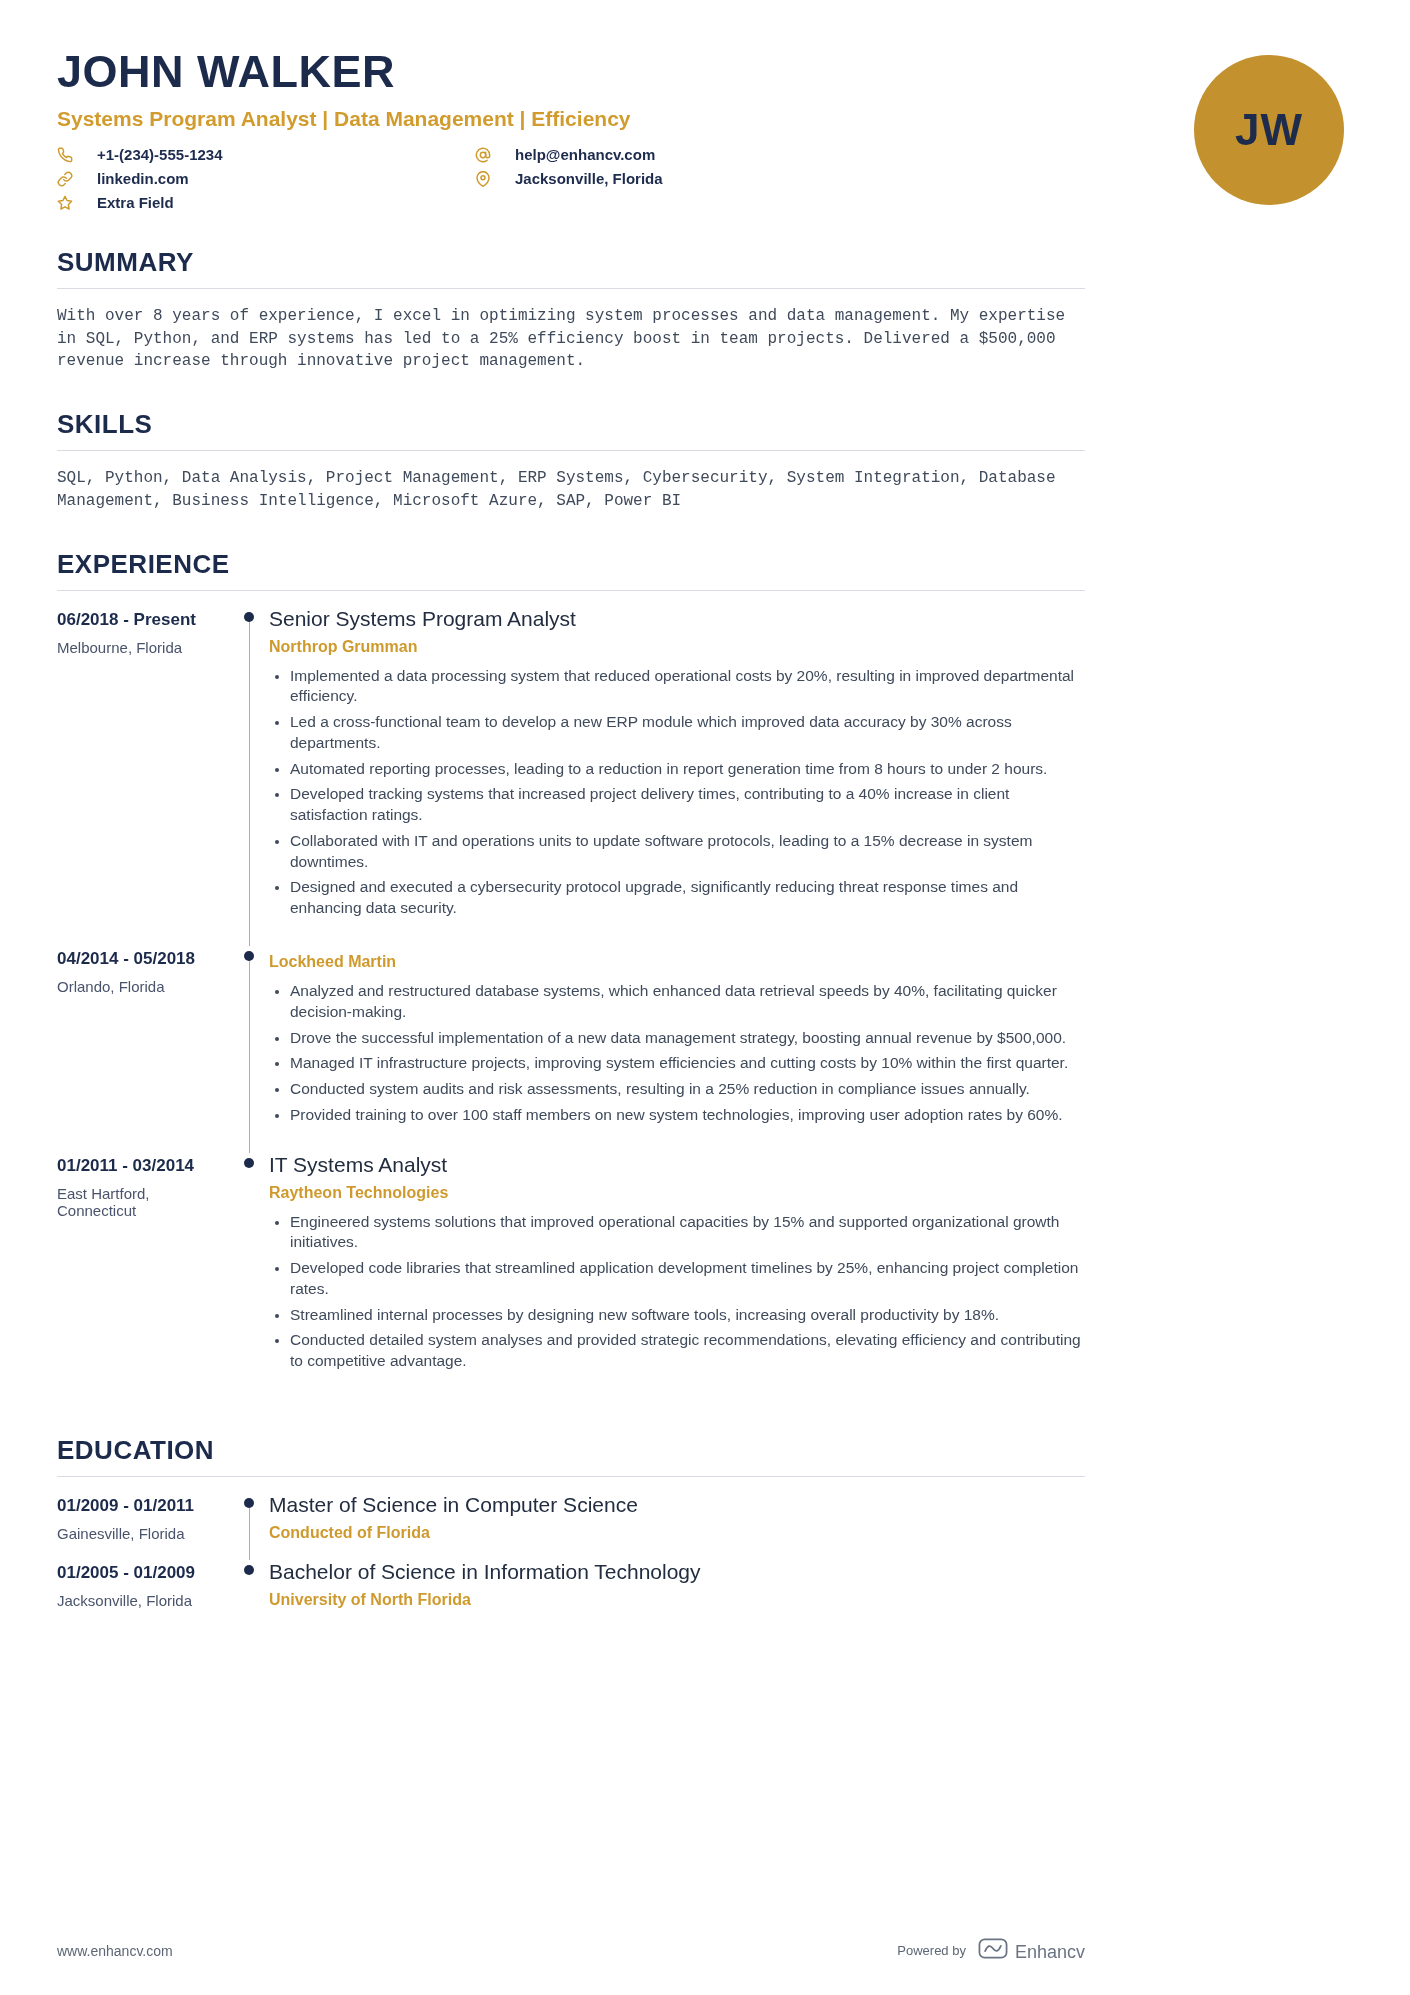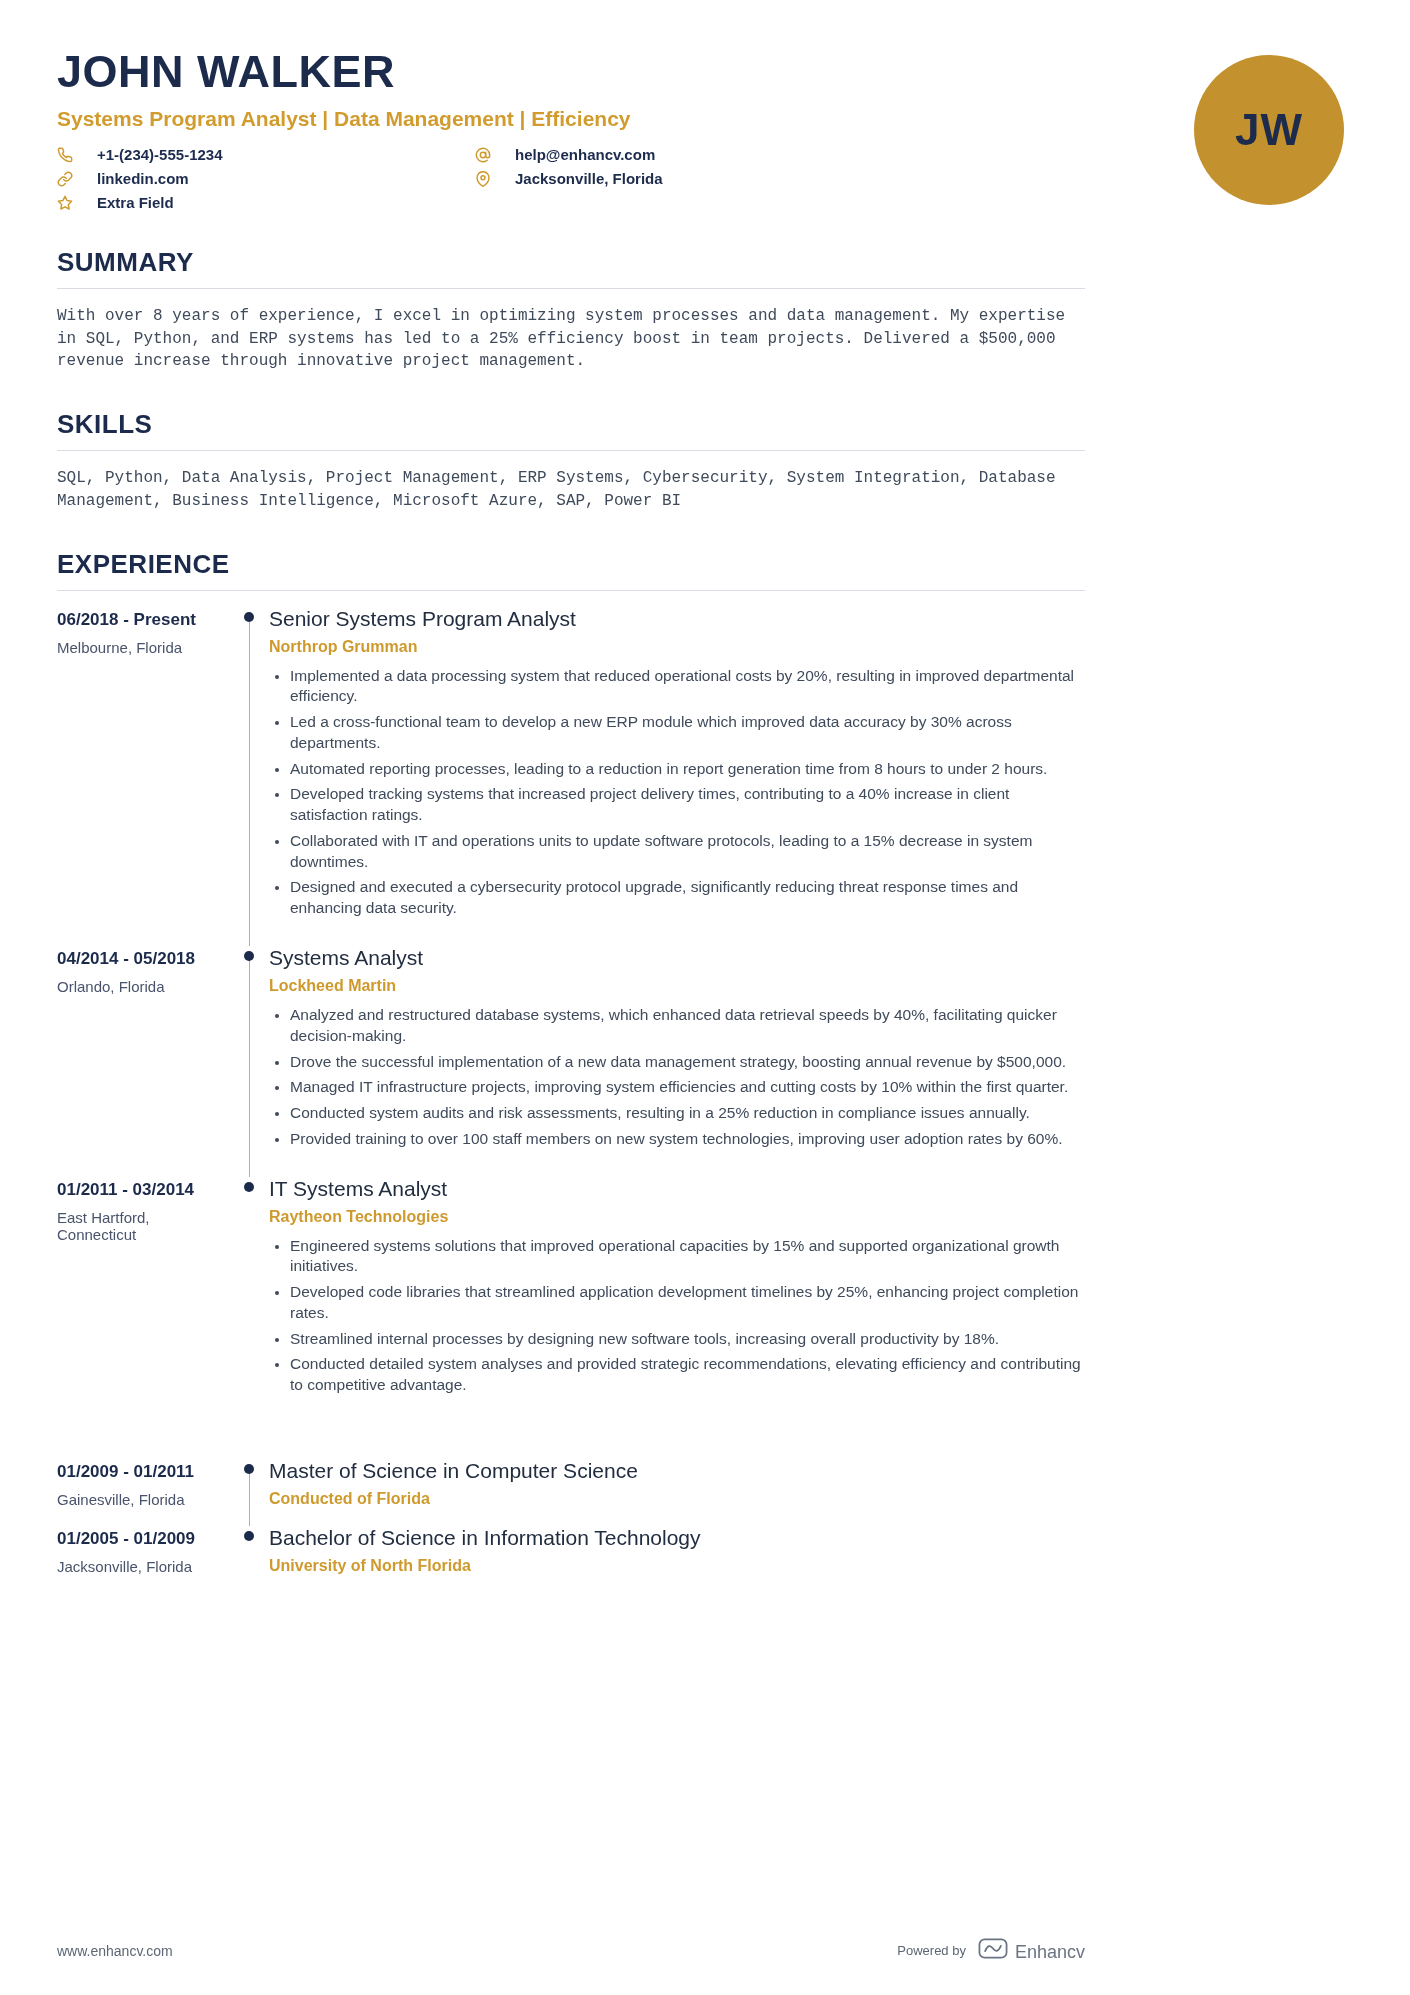--- a/index.html
+++ b/index.html
@@ -189,21 +189,20 @@
             </div>
           </div>
 
           <div class="entry">
             <div class="entry-left">
               <div class="dates">04/2014 - 05/2018</div>
               <div class="loc">Orlando, Florida</div>
             </div>
             <div class="tl"></div>
             <div class="entry-right">
-              <div class="job-title">Systems Analyst</div>
               <div class="company">Lockheed Martin</div>
               <ul class="bullets">
 
                   <li>Analyzed and restructured database systems, which enhanced data retrieval speeds by 40%, facilitating quicker decision-making.</li>
 
                   <li>Drove the successful implementation of a new data management strategy, boosting annual revenue by $500,000.</li>
 
                   <li>Managed IT infrastructure projects, improving system efficiencies and cutting costs by 10% within the first quarter.</li>
 
                   <li>Conducted system audits and risk assessments, resulting in a 25% reduction in compliance issues annually.</li>
@@ -231,20 +230,21 @@
                   <li>Streamlined internal processes by designing new software tools, increasing overall productivity by 18%.</li>
 
                   <li>Conducted detailed system analyses and provided strategic recommendations, elevating efficiency and contributing to competitive advantage.</li>
                 </ul>
             </div>
           </div>
         </div>
     </section>
 
     <section class="section edu">
+      <h2 class="section-title">EDUCATION</h2>
       <div class="entries">
 
           <div class="entry">
             <div class="entry-left">
               <div class="dates">01/2009 - 01/2011</div>
               <div class="loc">Gainesville, Florida</div>
             </div>
             <div class="tl"></div>
             <div class="entry-right">
               <div class="degree">Master of Science in Computer Science</div>

